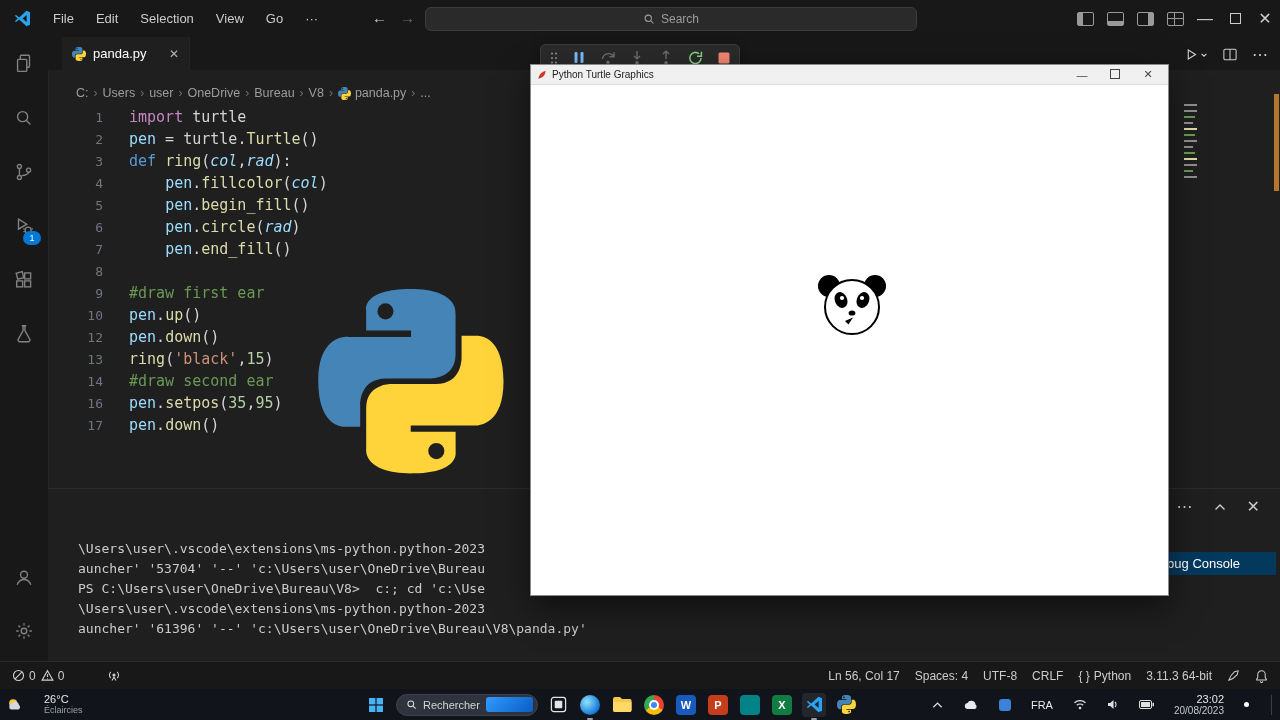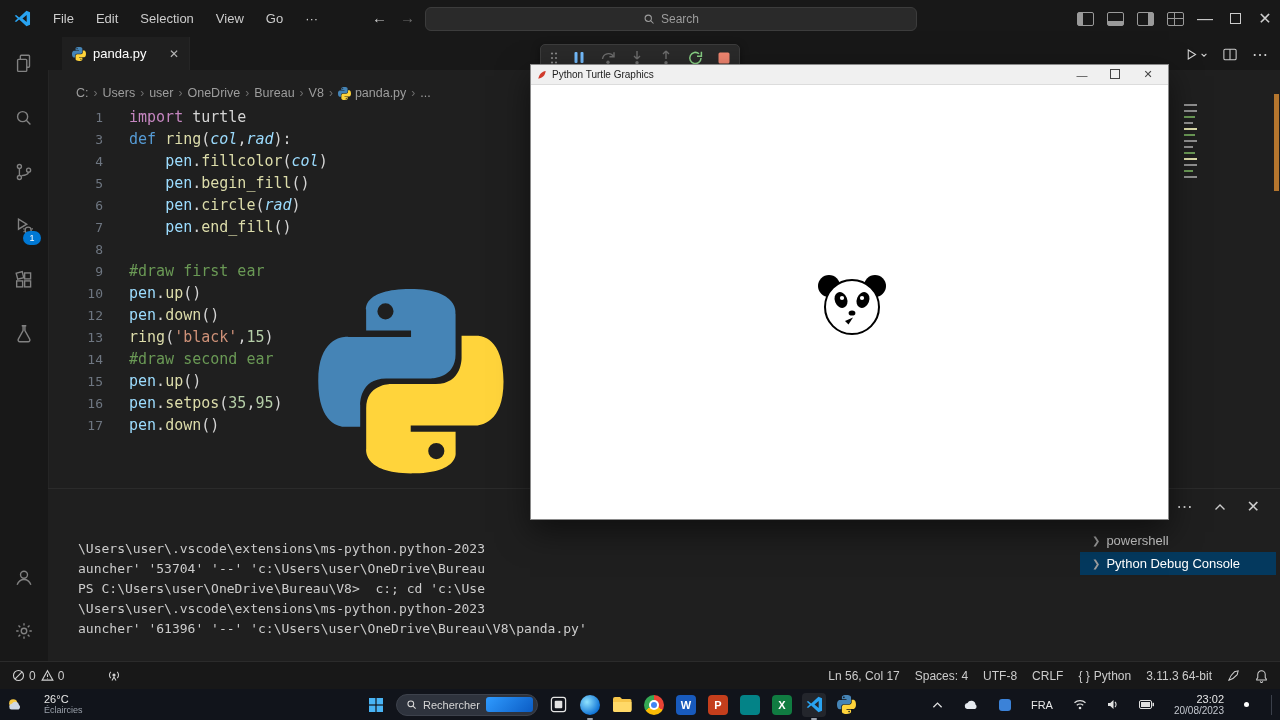--- a/index.html
+++ b/index.html
@@ -100,21 +100,21 @@
   .tile{width:20px;height:20px;border-radius:4px;color:#fff;font-size:11px;font-weight:bold;display:flex;align-items:center;justify-content:center;}
   #tray{position:absolute;right:8px;display:flex;align-items:center;gap:20px;}
   #clock{display:flex;flex-direction:column;align-items:flex-end;line-height:12px;}
   #clock .t{font-size:11px;color:#e8e8e8;}
   #clock .d{font-size:10px;color:#c4c8cf;}
   #tray .lang{font-size:11px;color:#e8e8e8;}
   #notif-dot{width:5px;height:5px;border-radius:50%;background:#fff;}
   #show-desktop{width:1px;height:20px;background:#3a3f4a;margin-left:2px;}
 
   
-  #turtle-window{position:absolute;left:530px;top:64px;width:639px;height:456px;background:#ffffff;border:1px solid #8a8a8a;
+  #turtle-window{position:absolute;left:530px;top:64px;width:639px;height:532px;background:#ffffff;border:1px solid #8a8a8a;
                  box-shadow:0 12px 30px rgba(0,0,0,.5);z-index:40;box-sizing:border-box;}
   #tw-titlebar{height:19px;background:#f0f0f0;border-bottom:1px solid #dcdcdc;display:flex;align-items:center;gap:5px;padding:0 6px;}
   #tw-title{font-size:10px;color:#222;flex:1;}
   .tw-btn{width:28px;text-align:center;font-size:11px;color:#444;}
   .tw-max{display:inline-block;width:8px;height:8px;border:1px solid #444;}
 </style>
 </head>
 <body>
 
 <svg width="0" height="0" style="position:absolute">
@@ -269,32 +269,32 @@
     <span class="bc-item">V8</span>
     <span class="bc-sep">›</span>
     <span class="bc-item"><svg viewBox="0 0 256 255" class="bc-py">
         <use href="#pyicon"></use>
       </svg>panda.py</span>
     <span class="bc-sep">›</span>
     <span class="bc-item">...</span>
   </div>
 <div id="code-lines">
     <div class="code-row"><span class="ln">1</span><span class="ct"><span class="tk-k">import</span><span class="tk-p"> turtle</span></span></div>
+    <div class="code-row"><span class="ln">2</span><span class="ct"><span class="tk-v">pen</span><span class="tk-p"> = </span><span class="tk-p">turtle</span><span class="tk-p">.</span><span class="tk-f">Turtle</span><span class="tk-p">()</span></span></div>
     <div class="code-row"><span class="ln">3</span><span class="ct"><span class="tk-d">def</span><span class="tk-p"> </span><span class="tk-f">ring</span><span class="tk-p">(</span><span class="tk-a">col</span><span class="tk-p">,</span><span class="tk-a">rad</span><span class="tk-p">):</span></span></div>
     <div class="code-row"><span class="ln">4</span><span class="ct"><span class="tk-p">    </span><span class="tk-v">pen</span><span class="tk-p">.</span><span class="tk-f">fillcolor</span><span class="tk-p">(</span><span class="tk-a">col</span><span class="tk-p">)</span></span></div>
     <div class="code-row"><span class="ln">5</span><span class="ct"><span class="tk-p">    </span><span class="tk-v">pen</span><span class="tk-p">.</span><span class="tk-f">begin_fill</span><span class="tk-p">()</span></span></div>
     <div class="code-row"><span class="ln">6</span><span class="ct"><span class="tk-p">    </span><span class="tk-v">pen</span><span class="tk-p">.</span><span class="tk-f">circle</span><span class="tk-p">(</span><span class="tk-a">rad</span><span class="tk-p">)</span></span></div>
     <div class="code-row"><span class="ln">7</span><span class="ct"><span class="tk-p">    </span><span class="tk-v">pen</span><span class="tk-p">.</span><span class="tk-f">end_fill</span><span class="tk-p">()</span></span></div>
     <div class="code-row"><span class="ln">8</span><span class="ct"></span></div>
     <div class="code-row"><span class="ln">9</span><span class="ct"><span class="tk-m">#draw first ear</span></span></div>
     <div class="code-row"><span class="ln">10</span><span class="ct"><span class="tk-v">pen</span><span class="tk-p">.</span><span class="tk-f">up</span><span class="tk-p">()</span></span></div>
     <div class="code-row"><span class="ln">12</span><span class="ct"><span class="tk-v">pen</span><span class="tk-p">.</span><span class="tk-f">down</span><span class="tk-p">()</span></span></div>
     <div class="code-row"><span class="ln">13</span><span class="ct"><span class="tk-f">ring</span><span class="tk-p">(</span><span class="tk-s">'black'</span><span class="tk-p">,</span><span class="tk-n">15</span><span class="tk-p">)</span></span></div>
     <div class="code-row"><span class="ln">14</span><span class="ct"><span class="tk-m">#draw second ear</span></span></div>
-    <div class="code-row"><span class="ln">15</span><span class="ct"><span class="tk-v">pen</span><span class="tk-p">.</span><span class="tk-f">up</span><span class="tk-p">()</span></span></div>
     <div class="code-row"><span class="ln">16</span><span class="ct"><span class="tk-v">pen</span><span class="tk-p">.</span><span class="tk-f">setpos</span><span class="tk-p">(</span><span class="tk-n">35</span><span class="tk-p">,</span><span class="tk-n">95</span><span class="tk-p">)</span></span></div>
     <div class="code-row"><span class="ln">17</span><span class="ct"><span class="tk-v">pen</span><span class="tk-p">.</span><span class="tk-f">down</span><span class="tk-p">()</span></span></div>
   </div>
 
 <svg id="py-watermark" viewBox="0 0 256 255">
     <use href="#pyicon"></use>
   </svg>
 
 <div id="minimap">
   <i></i>

